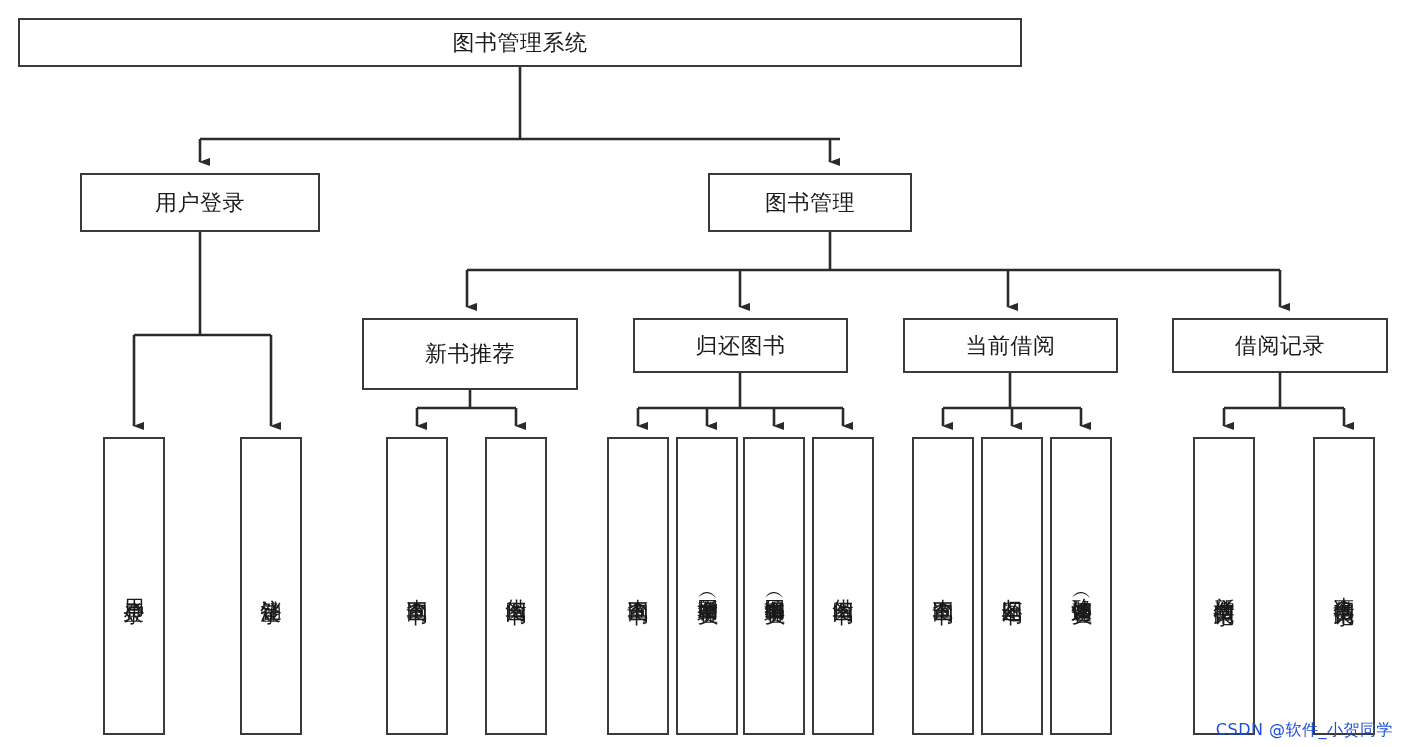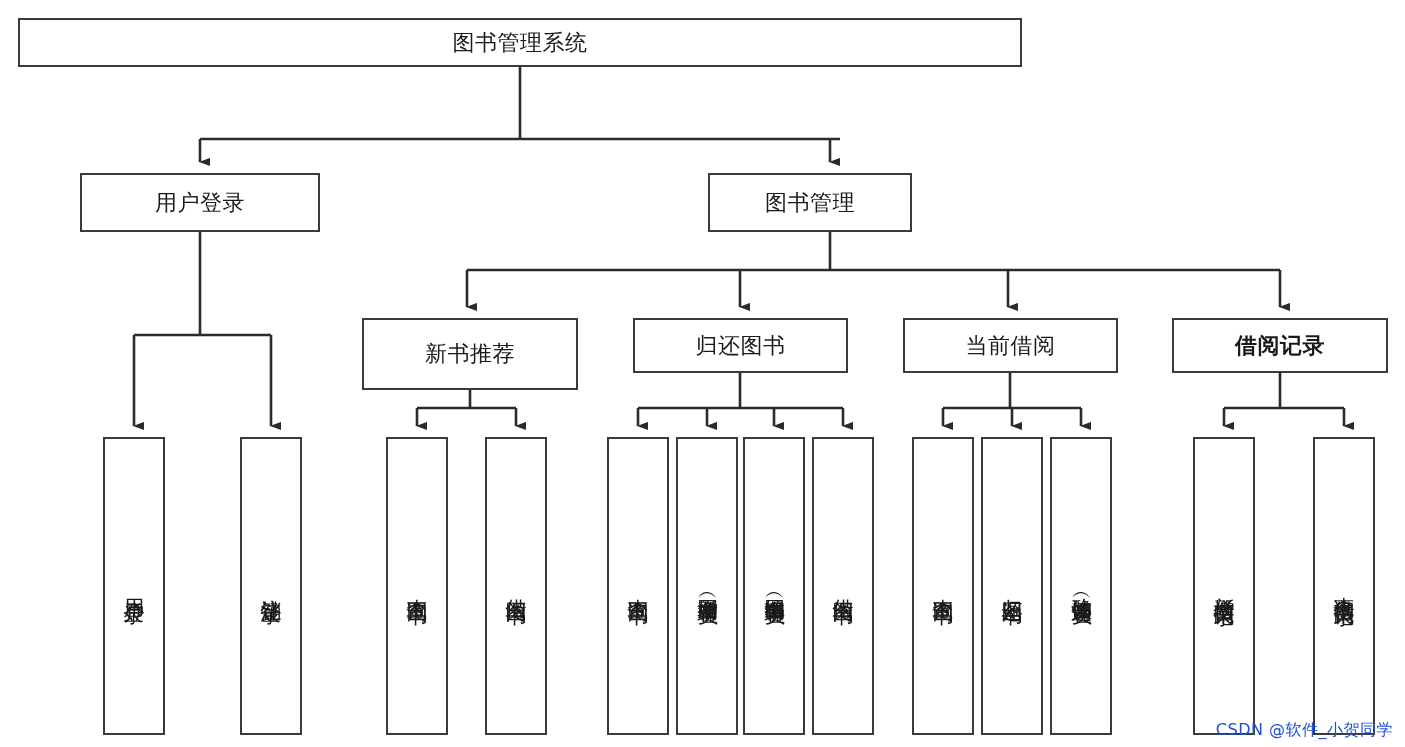--- a/index.html
+++ b/index.html
@@ -119,21 +119,21 @@
   </svg>
 
   <div class="node h" style="left: 18px; top: 18px; width: 1004px; height: 49px;">图书管理系统</div>
 
   <div class="node h" style="left: 80px; top: 173px; width: 240px; height: 59px;">用户登录</div>
   <div class="node h" style="left: 708px; top: 173px; width: 204px; height: 59px;">图书管理</div>
 
   <div class="node h" style="left: 362px; top: 318px; width: 216px; height: 72px;">新书推荐</div>
   <div class="node h" style="left: 633px; top: 318px; width: 215px; height: 55px;">归还图书</div>
   <div class="node h" style="left: 903px; top: 318px; width: 215px; height: 55px;">当前借阅</div>
-  <div class="node h" style="left: 1172px; top: 318px; width: 216px; height: 55px; font-weight: bold;">借阅记录</div>
+  <div class="node h" style="left: 1172px; top: 318px; width: 216px; height: 55px;">借阅记录</div>
 
   <div class="node v" style="left: 103px; top: 437px; width: 62px; height: 298px;">用户登录</div>
   <div class="node v" style="left: 240px; top: 437px; width: 62px; height: 298px;">注销登录</div>
   <div class="node v" style="left: 386px; top: 437px; width: 62px; height: 298px;">查询图书</div>
   <div class="node v" style="left: 485px; top: 437px; width: 62px; height: 298px;">借阅图书</div>
   <div class="node v" style="left: 607px; top: 437px; width: 62px; height: 298px;">查询图书</div>
   <div class="node v tall" style="left: 676px; top: 437px; width: 62px; height: 298px;">新增图书（管理员）</div>
   <div class="node v tall" style="left: 743px; top: 437px; width: 62px; height: 298px;">编辑图书（管理员）</div>
   <div class="node v" style="left: 812px; top: 437px; width: 62px; height: 298px;">借阅图书</div>
   <div class="node v" style="left: 912px; top: 437px; width: 62px; height: 298px;">查询图书</div>

